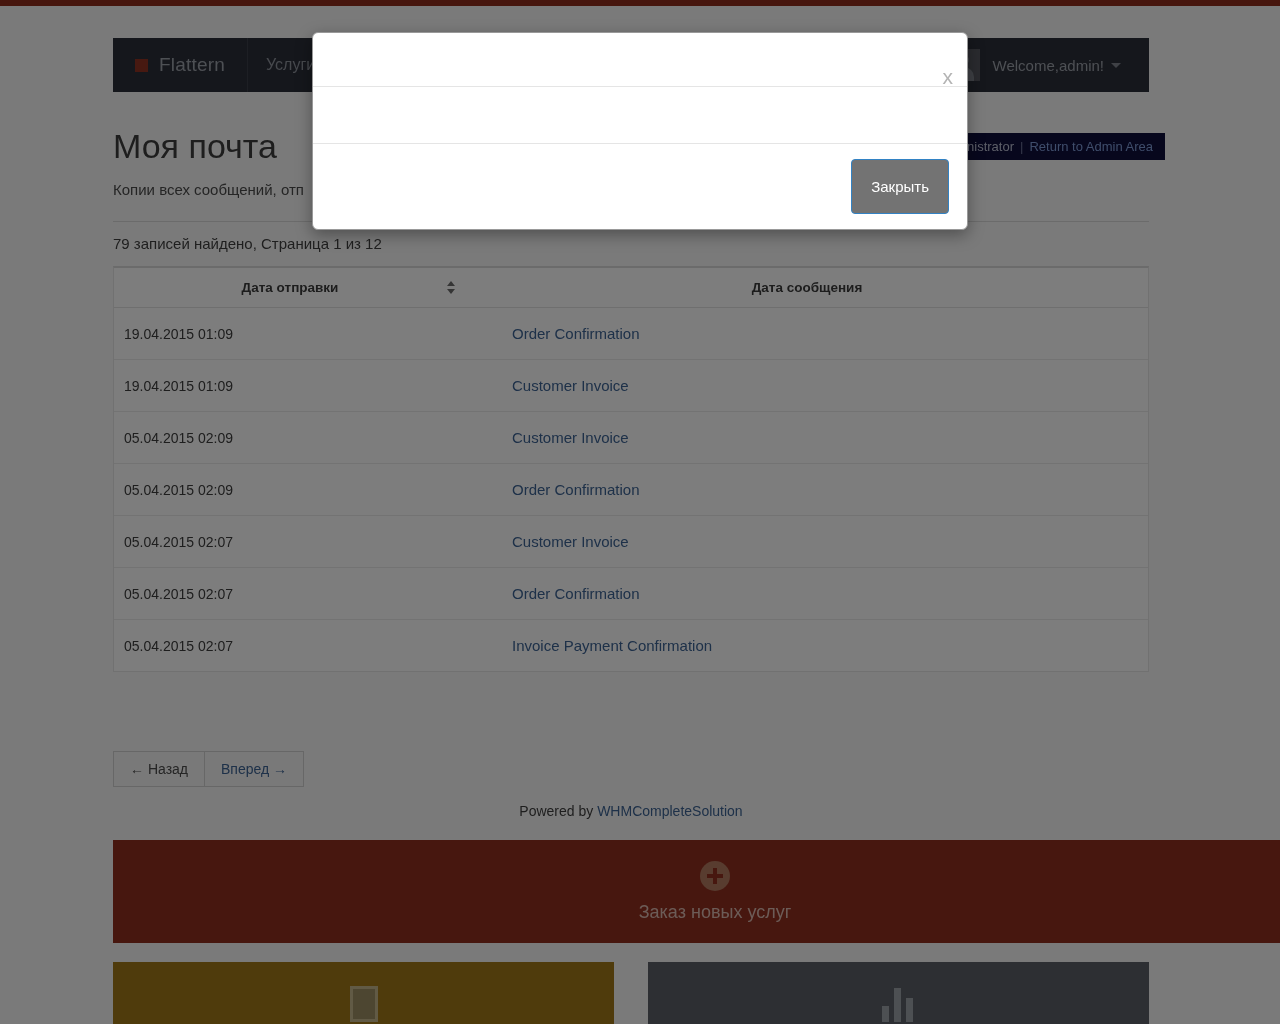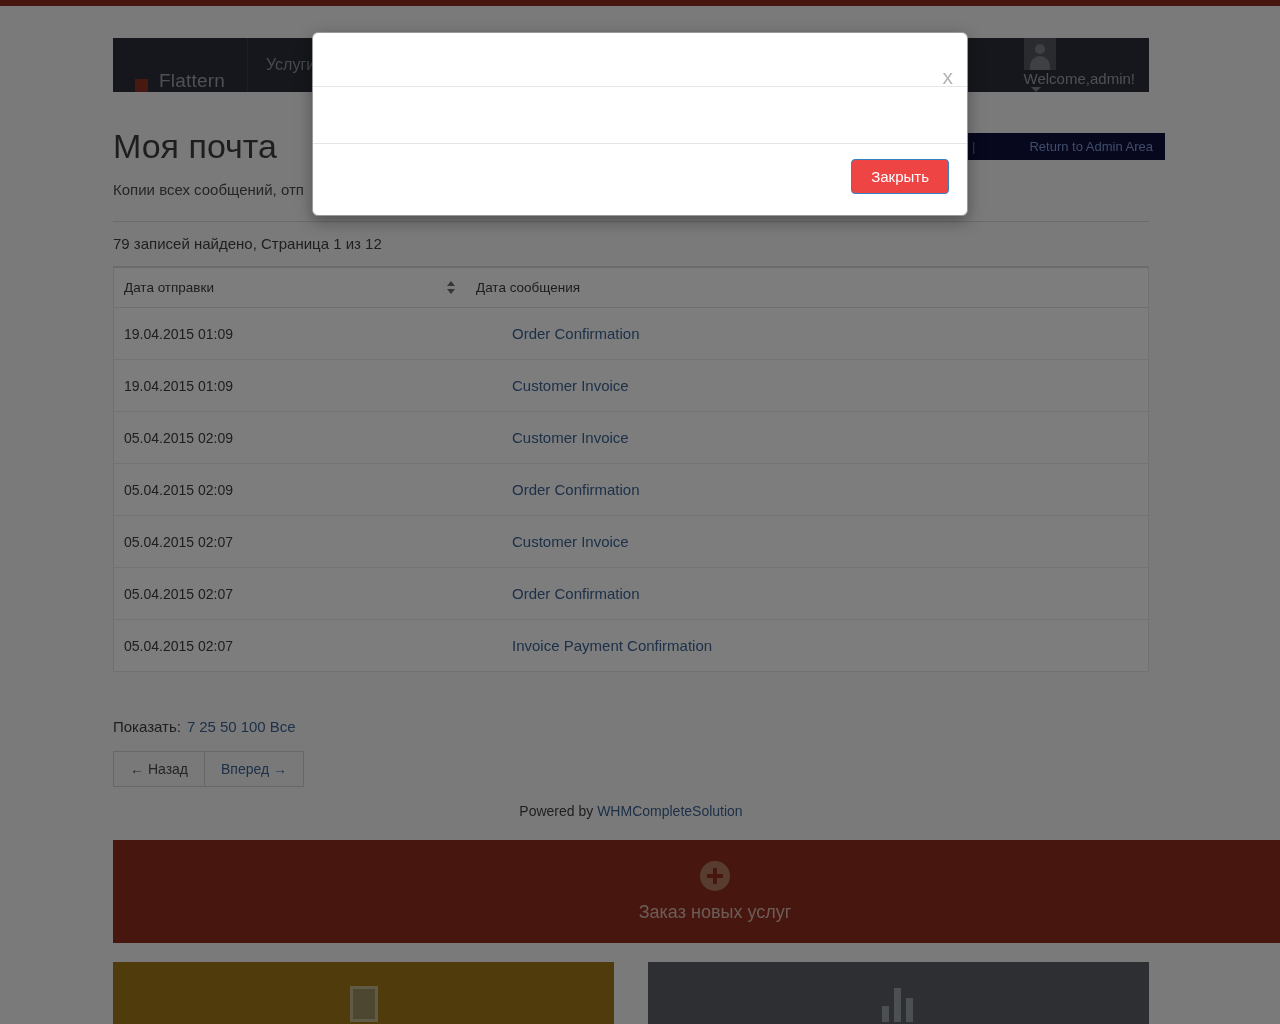--- a/index.html
+++ b/index.html
@@ -31,21 +31,21 @@
   
   #navbar {
     position: absolute;
     top: 38px; left: 113px;
     width: 1036px; height: 54px;
     background: #2b2e39;
     display: flex;
     align-items: stretch;
   }
   .brand {
-    display: flex; align-items: flex-end;
+    display: flex; align-items: center;
     padding: 0 22px 0 22px;
     color: #9ba0a8;
     font-size: 19px;
     border-right: 1px solid #3a3e49;
     letter-spacing: .2px;
   }
   .brand-mark {
     width: 13px; height: 13px;
     background: #8f3322;
     margin-right: 11px;
@@ -61,23 +61,22 @@
   .caret {
     display: inline-block;
     margin-left: 7px;
     width: 0; height: 0;
     border-left: 5px solid transparent;
     border-right: 5px solid transparent;
     border-top: 5px solid #7e838c;
   }
   .nav-right {
     margin-left: auto;
-    display: flex; 
-    padding-right: 14px;
-    flex-direction: column;
+    display: flex; align-items: center;
+    padding-right: 28px;
   }
   .avatar {
     width: 32px; height: 32px;
     background: #54575e;
     margin-right: 13px;
     position: relative;
     overflow: hidden;
   }
   .avatar::before {
     content: ""; position: absolute;
@@ -101,21 +100,21 @@
     background: #0e0f3a;
     color: #b9bcd0;
     font-size: 13px;
     display: flex;
     align-items: center;
     justify-content: flex-end;
     padding-right: 12px;
     white-space: nowrap;
   }
   #adminbar .sep { margin: 0 6px; color: #6a6e95; }
-  #adminbar a { color: #7e9ad6; text-decoration: none; margin-left: 48px; }
+  #adminbar a { color: #7e9ad6; text-decoration: none; }
 
   
   #pagehead { top: 126px; }
   h1.page-title {
     margin: 0;
     font-size: 34px;
     font-weight: normal;
     color: #3d3d3d;
     line-height: 1.2;
   }
@@ -144,23 +143,23 @@
     background: #fbfbfb;
     border: 1px solid #e2e2e2;
     border-top: 2px solid #d6d6d6;
   }
   table.maillist {
     width: 100%;
     border-collapse: collapse;
     font-size: 14px;
   }
   table.maillist th {
-    text-align: left;
+    text-align: center;
     font-size: 13.5px;
-    font-weight: normal;
+    font-weight: bold;
     color: #3b3b3b;
     padding: 12px 10px 12px 10px;
     border-bottom: 1px solid #dedede;
     background: #fbfbfb;
   }
   th.col-date { width: 352px; position: relative; }
   .sorticon {
     position: absolute;
     right: 10px; top: 50%;
     transform: translateY(-50%);
@@ -323,26 +322,26 @@
     border-bottom: 1px solid #e5e5e5;
     font-size: 14px;
     color: #333;
   }
   .modal-footer {
     padding: 15px 18px;
     text-align: right;
     min-height: 71px;
   }
   .btn-primary {
-    background: #ef4444;
+    background: #737373;
     border: 1px solid #3282c4;
     border-radius: 4px;
     color: #fff;
     font-size: 15px;
-    padding: 8px 19px;
+    padding: 18px 19px;
     cursor: pointer;
     font-family: "Liberation Sans", sans-serif;
   }
 </style>
 </head>
 <body>
 
 <div id="page">
 
   <div id="topstripe"></div>
@@ -419,23 +418,20 @@
             <td class="subject"><a href="#">Order Confirmation</a></td>
           </tr>
           <tr>
             <td class="date">05.04.2015 02:07</td>
             <td class="subject"><a href="#">Invoice Payment Confirmation</a></td>
           </tr>
         </tbody>
     </table>
   </div>
 
-  <div class="container" id="showrow">
-    <span>Показать:</span><span id="show-options"><a href="#" class="first">7</a><a href="#" class="">25</a><a href="#" class="">50</a><a href="#" class="">100</a><a href="#" class="">Все</a></span>
-  </div>
 
   <div class="container" id="powered">
     <span>Powered by</span>
     <a href="#">WHMCompleteSolution</a>
   </div>
 
   <div class="container" id="pager">
     <button class="pgbtn prev">← Назад</button>
     <button class="pgbtn next">Вперед →</button>
   </div>

